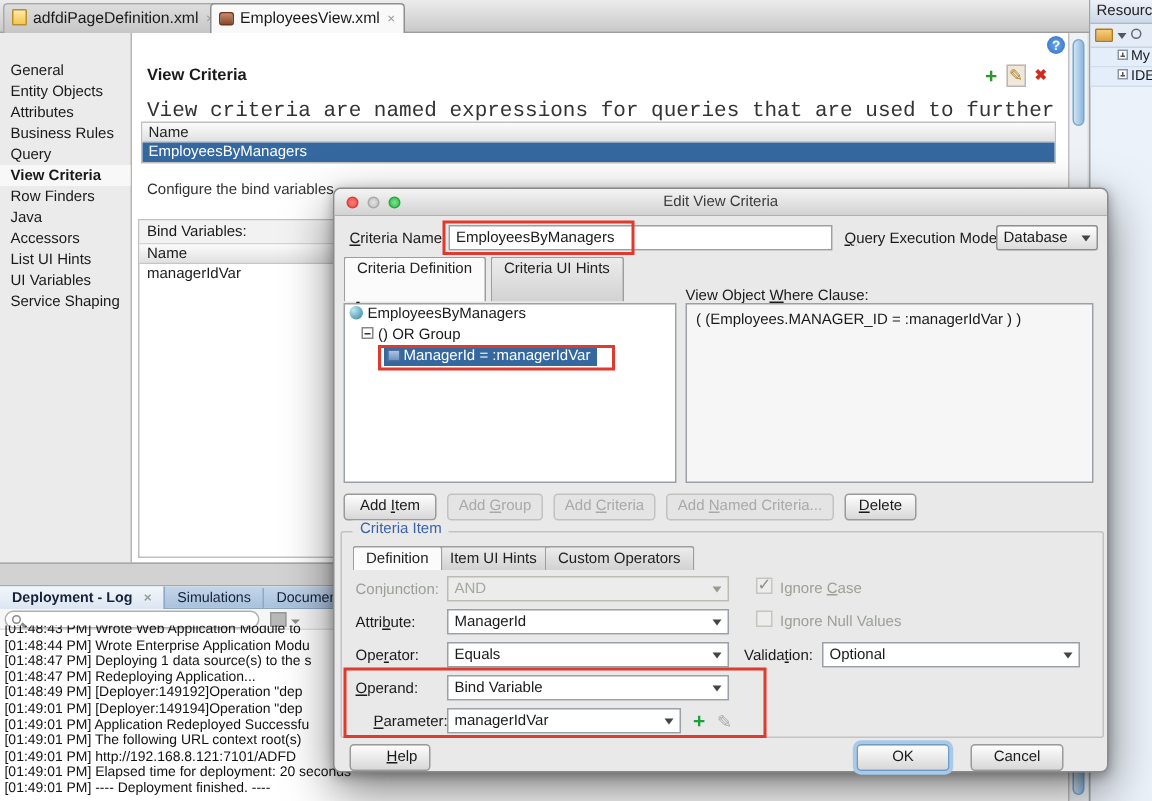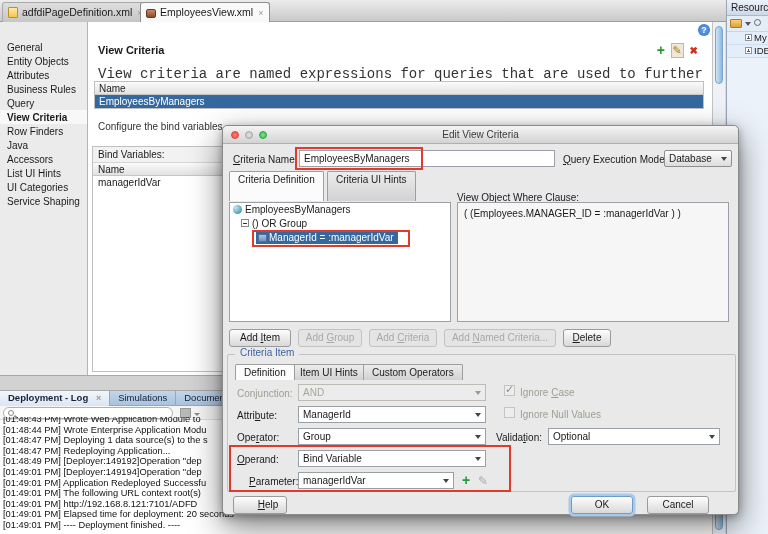--- a/index.html
+++ b/index.html
@@ -141,21 +141,21 @@
   <div class="nav-item">General</div>
   <div class="nav-item">Entity Objects</div>
   <div class="nav-item">Attributes</div>
   <div class="nav-item">Business Rules</div>
   <div class="nav-item">Query</div>
   <div class="nav-item sel">View Criteria</div>
   <div class="nav-item">Row Finders</div>
   <div class="nav-item">Java</div>
   <div class="nav-item">Accessors</div>
   <div class="nav-item">List UI Hints</div>
-  <div class="nav-item">UI Categories</div>
+  <div class="nav-item">UI Variables</div>
   <div class="nav-item">Service Shaping</div>
 </div>
 
 <div class="abs editor">
   <div class="sect-title">View Criteria</div>
   <div class="etools">
     <span class="ico-plus">+</span>
     <span class="ico-pencil">✎</span>
     <span class="ico-redx">✖</span>
   </div>
@@ -269,21 +269,21 @@
       <span class="chk">✓</span>
     </span>
   <span class="dlabel dis" style="left:297px;top:261px;">Ignore <u>C</u>ase</span>
 
   <span class="dlabel" style="left:14px;top:284px;">Attri<u>b</u>ute:</span>
   <div class="combo" style="left:75px;top:280px;width:188px;"><span>ManagerId</span><span class="arr"></span></div>
   <span class="cb dis" style="left:281px;top:281px;"></span>
   <span class="dlabel dis" style="left:297px;top:283px;">Ignore Null Values</span>
 
   <span class="dlabel" style="left:14px;top:306px;">Ope<u>r</u>ator:</span>
-  <div class="combo" style="left:75px;top:302px;width:188px;"><span>Group</span><span class="arr"></span></div>
+  <div class="combo" style="left:75px;top:302px;width:188px;"><span>Equals</span><span class="arr"></span></div>
   <span class="dlabel" style="left:273px;top:306px;">Valida<u>t</u>ion:</span>
   <div class="combo" style="left:325px;top:302px;width:172px;"><span>Optional</span><span class="arr"></span></div>
 
   <span class="dlabel" style="left:14px;top:328px;"><u>O</u>perand:</span>
   <div class="combo" style="left:75px;top:324px;width:188px;"><span>Bind Variable</span><span class="arr"></span></div>
 
   <span class="dlabel" style="left:26px;top:350px;"><u>P</u>arameter:</span>
   <div class="combo" style="left:75px;top:346px;width:156px;"><span>managerIdVar</span><span class="arr"></span></div>
   <span class="gplus" style="left:239px;top:346px;">+</span>
   <span class="gpencil" style="left:255px;top:348px;">✎</span>

